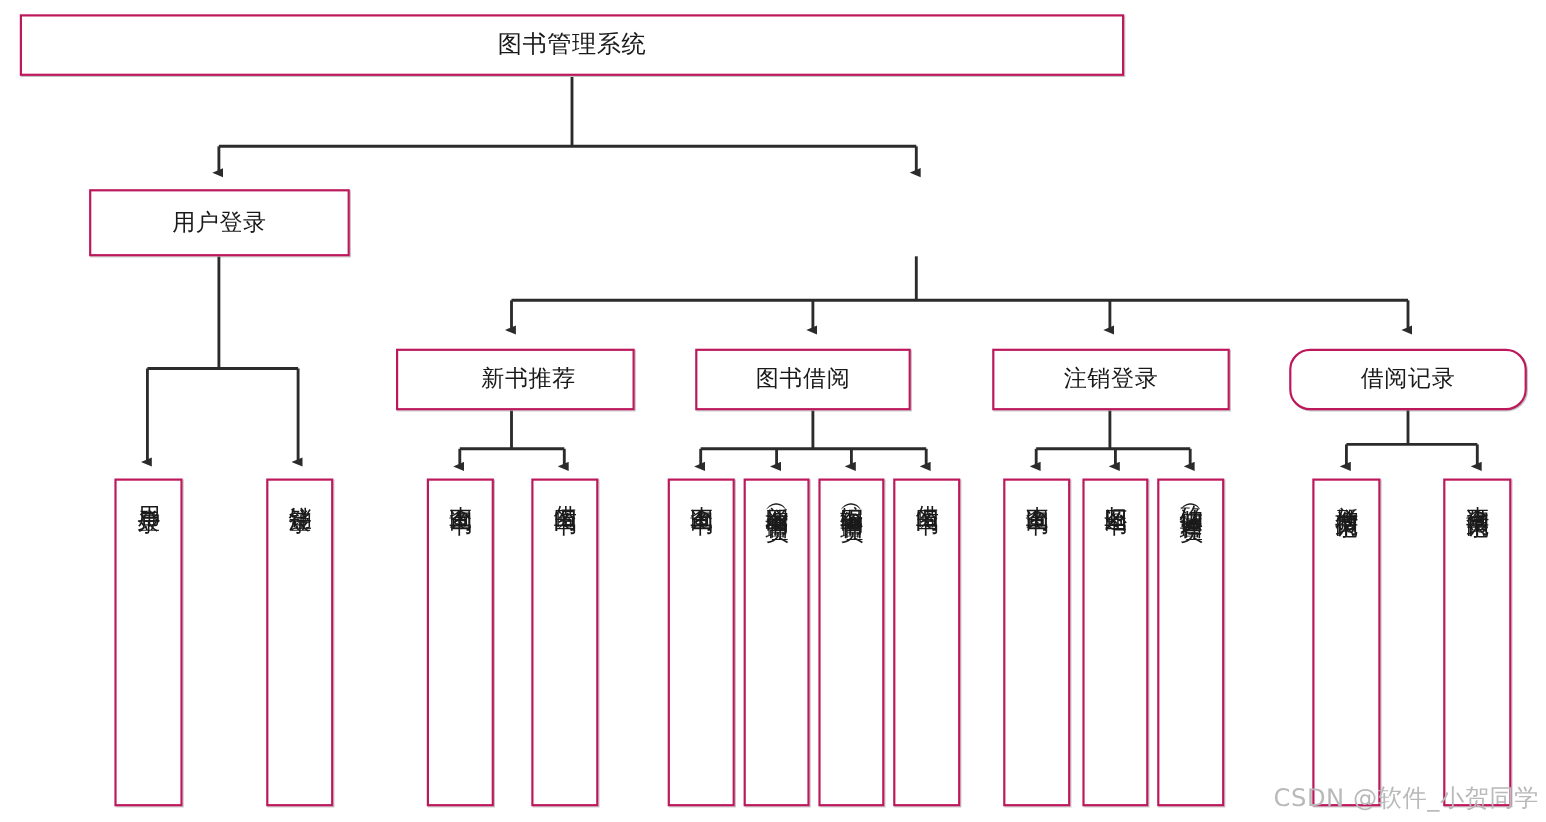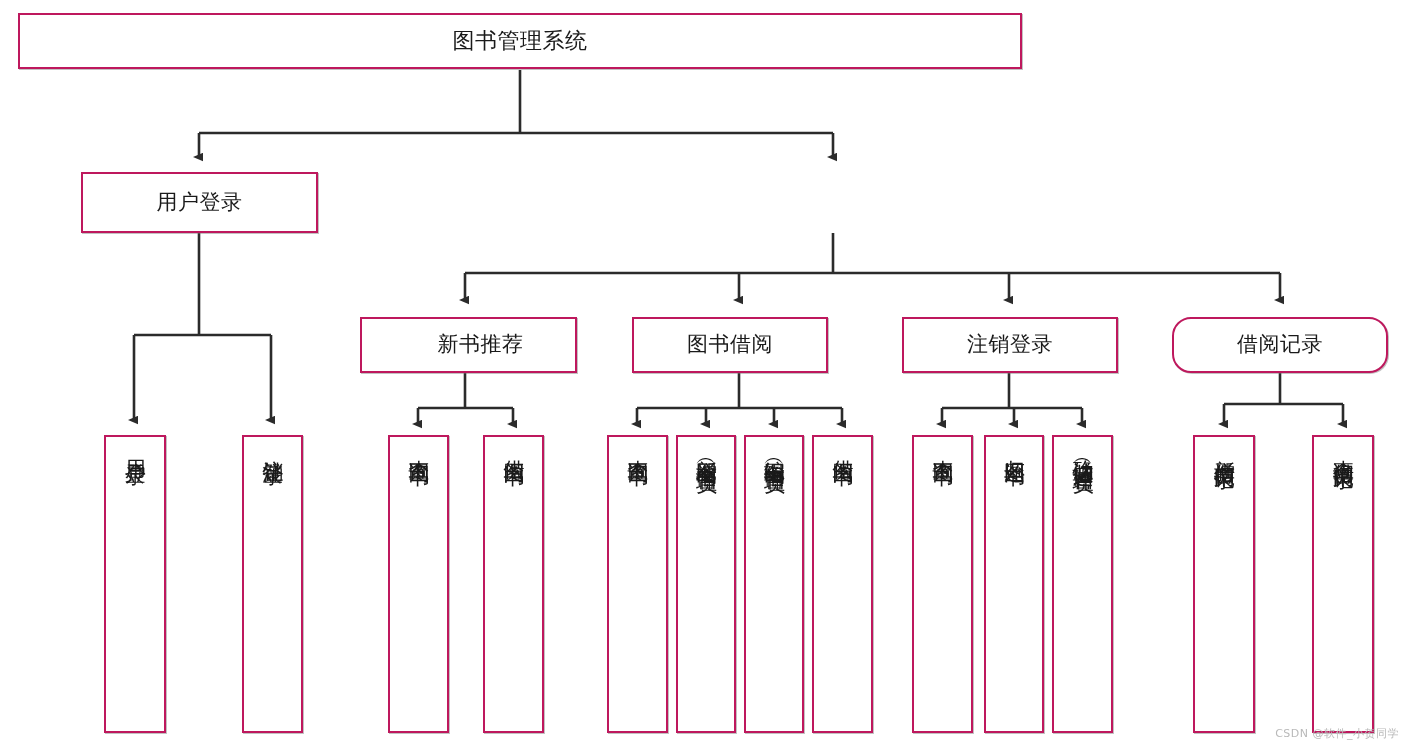--- a/index.html
+++ b/index.html
@@ -63,21 +63,21 @@
     font-size: 21px;
     line-height: 1.28;
     letter-spacing: 2px;
     height: auto;
     max-height: 100%;
   }
   .watermark {
     position: absolute;
     right: 6px;
     bottom: 6px;
-    font-size: 11px;
+    font-size: 22px;
     color: #b9b9b9;
     letter-spacing: 0.5px;
     white-space: nowrap;
     user-select: none;
   }
 </style>
 </head>
 <body>
 
 <div id="canvas">

